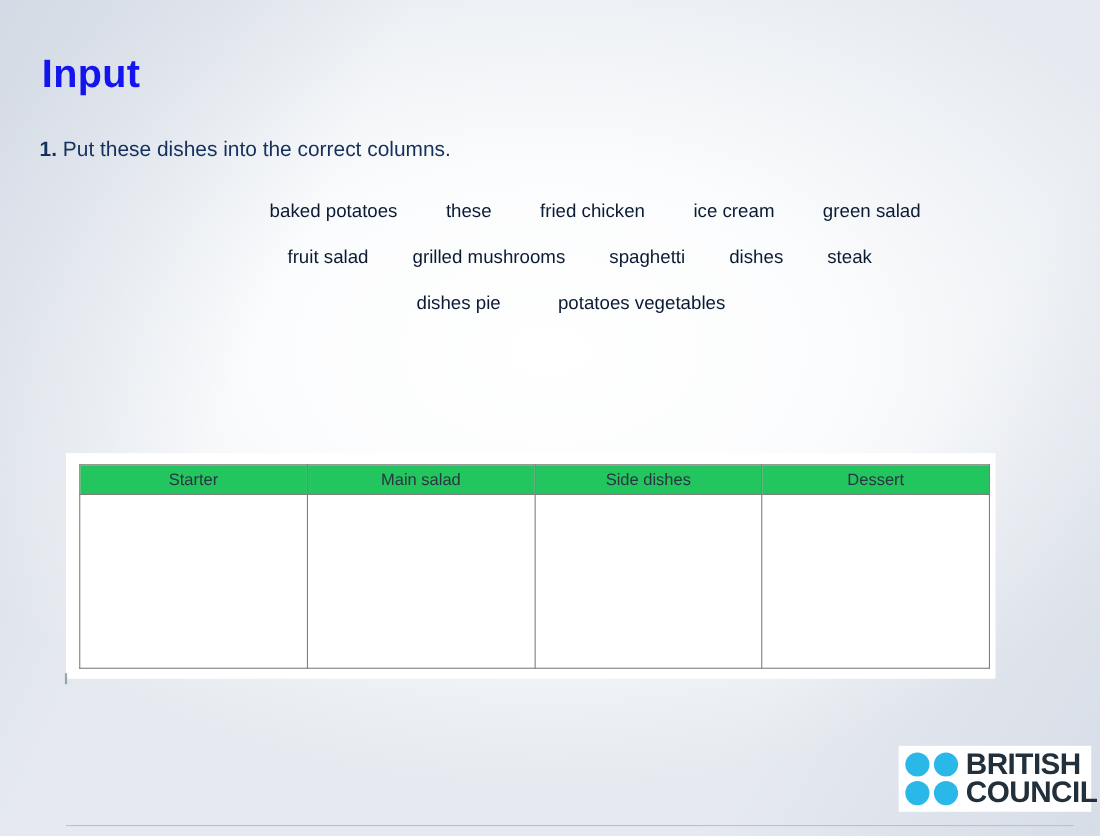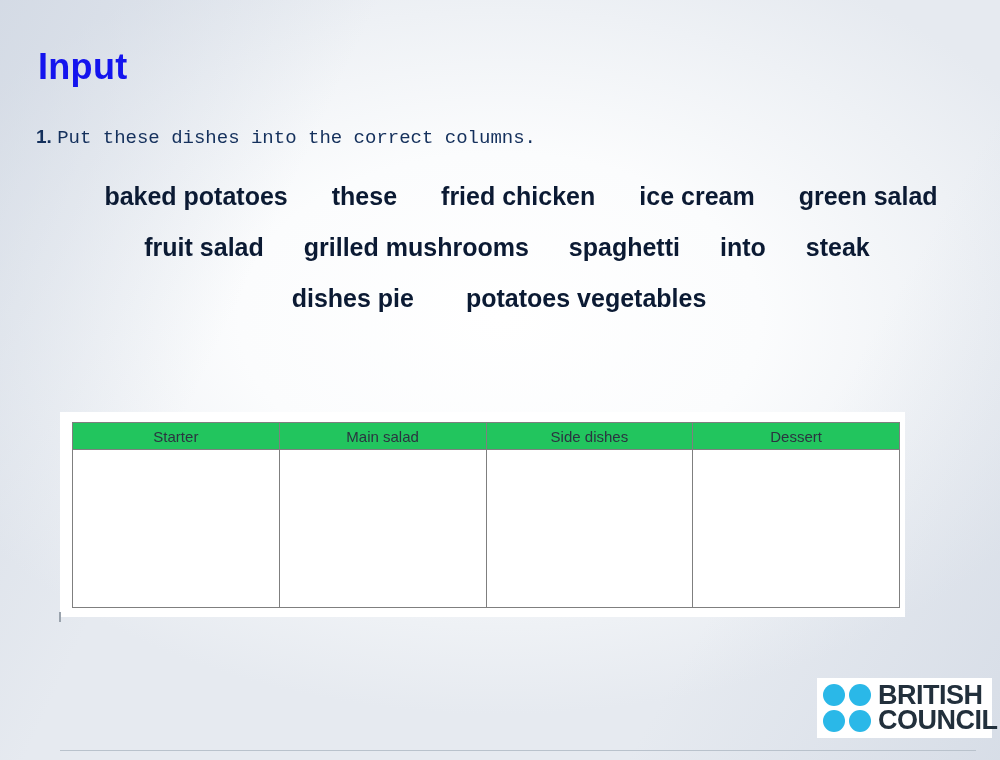--- a/index.html
+++ b/index.html
@@ -50,31 +50,30 @@
     top: 126px;
     font-size: 19px;
     color: #14305c;
     white-space: nowrap;
   }
   .instruction .num {
     font-weight: bold;
   }
   .instruction .txt {
     font-weight: normal;
-    font-family: Liberation Mono, monospace;
   }
 
   .words {
     position: absolute;
-    left: 32px;
+    left: 52px;
     top: 182px;
     width: 928px;
     color: #0b1a33;
-    font-weight: bold;
-    font-size: 25px;
+    font-weight: normal;
+    font-size: 17px;
   }
   .word-row {
     display: flex;
     justify-content: center;
     align-items: baseline;
     margin-bottom: 22px;
     white-space: nowrap;
   }
   .word-row.row1 { gap: 44px; padding-left: 50px; }
   .word-row.row2 { gap: 40px; padding-left: 22px; align-items: center; }
@@ -188,21 +187,21 @@
       <span class="word">baked potatoes</span>
       <span class="word">these</span>
       <span class="word">fried chicken</span>
       <span class="word">ice cream</span>
       <span class="word">green salad</span>
     </div>
     <div class="word-row row2">
       <span class="word">fruit salad</span>
       <span class="word">grilled mushrooms</span>
       <span class="word">spaghetti</span>
-      <span class="word">into</span>
+      <span class="word">dishes</span>
       <span class="word">steak</span>
     </div>
     <div class="word-row row3">
       <span class="word">dishes pie</span>
       <span class="word">potatoes vegetables</span>
     </div>
   </div>
 
   <div class="table-wrap">
     <table class="dishes">

